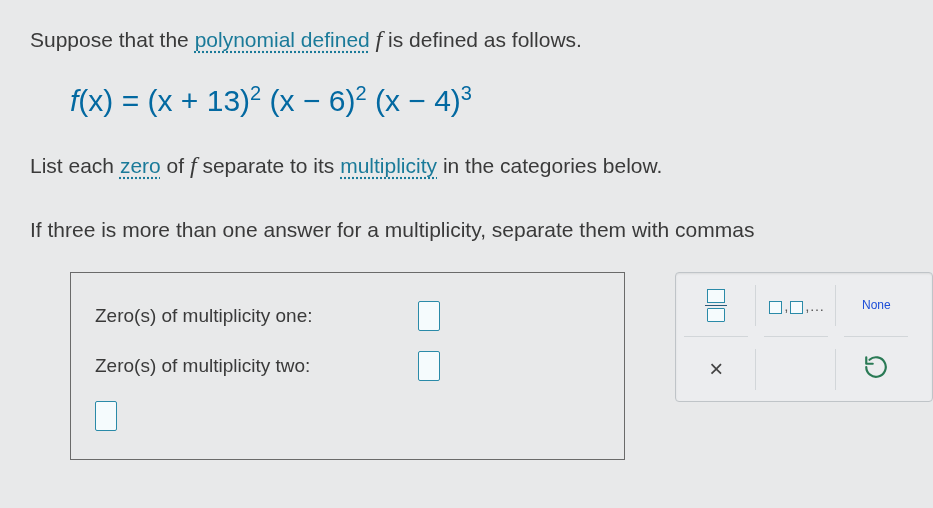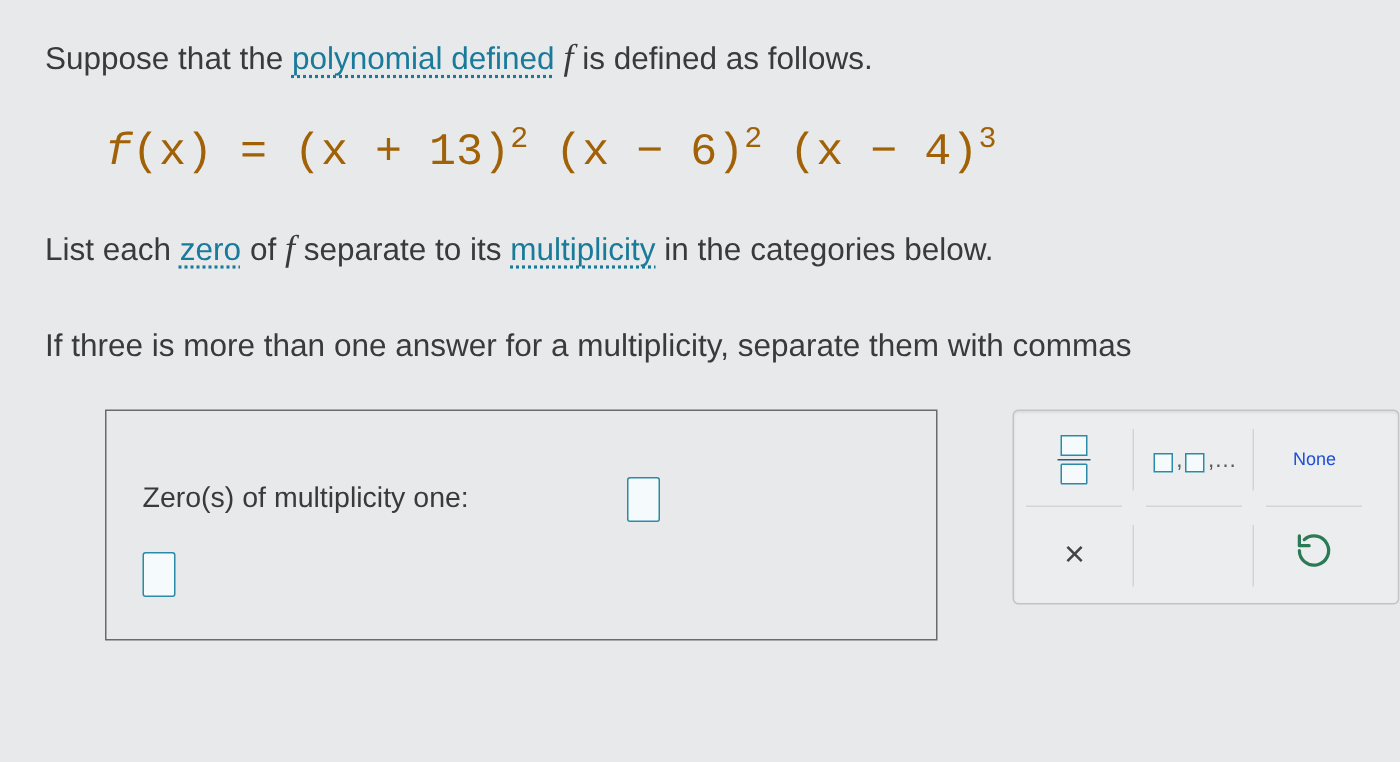--- a/index.html
+++ b/index.html
@@ -10,38 +10,38 @@
     width: 933px;
     height: 508px;
     overflow: hidden;
     position: relative;
     padding: 20px 0 0 30px;
   }
   .prompt { font-size: 21px; line-height: 1.6; margin-bottom: 24px; }
   .term { color: #1a7a99; text-decoration: underline dotted; text-underline-offset: 4px; }
   .fvar { font-style: italic; font-family: 'Times New Roman', serif; font-size: 24px; }
   .formula {
-    font-family: Liberation Mono, monospace;
+    font-family: Liberation Sans, sans-serif;
     font-style: italic;
     font-size: 30px;
     margin: 0 0 28px 40px;
-    color: #a16207;
+    color: #0369a1;
   }
   .formula .upright { font-style: normal; }
   .formula sup { font-size: 20px; vertical-align: super; font-style: normal; }
   .answer-wrap {
     display: flex;
     align-items: flex-start;
     gap: 50px;
     margin-top: 26px;
     padding-left: 40px;
   }
   .answer-table {
     border: 1px solid #6a6a6a;
-    padding: 34px 24px 18px 24px;
+    padding: 18px 24px 18px 24px;
     width: 560px;
     background: #e8e9ea;
   }
   .row {
     display: flex;
     align-items: center;
     justify-content: space-between;
     font-size: 19px;
     color: #3a3a3a;
     padding: 10px 0;
@@ -114,20 +114,24 @@
 
 <p class="prompt" style="margin-top:28px;">If three is more than one answer for a multiplicity, separate them with commas</p>
 
 <div class="answer-wrap">
   <div class="answer-table">
     <div class="row">
       <span>Zero(s) of multiplicity one:</span>
       <span class="input-box"></span>
     </div>
     <div class="row">
+      <span>Zero(s) of multiplicity two:</span>
+      <span class="input-box"></span>
+    </div>
+    <div class="row">
       <span class="input-box"></span>
     </div>
   </div>
 
   <div class="palette">
     <button class="pal-btn with-right-border with-bottom-border">
       <span class="frac">
         <span class="num"></span>
           <span class="bar"></span>
           <span class="den"></span>

